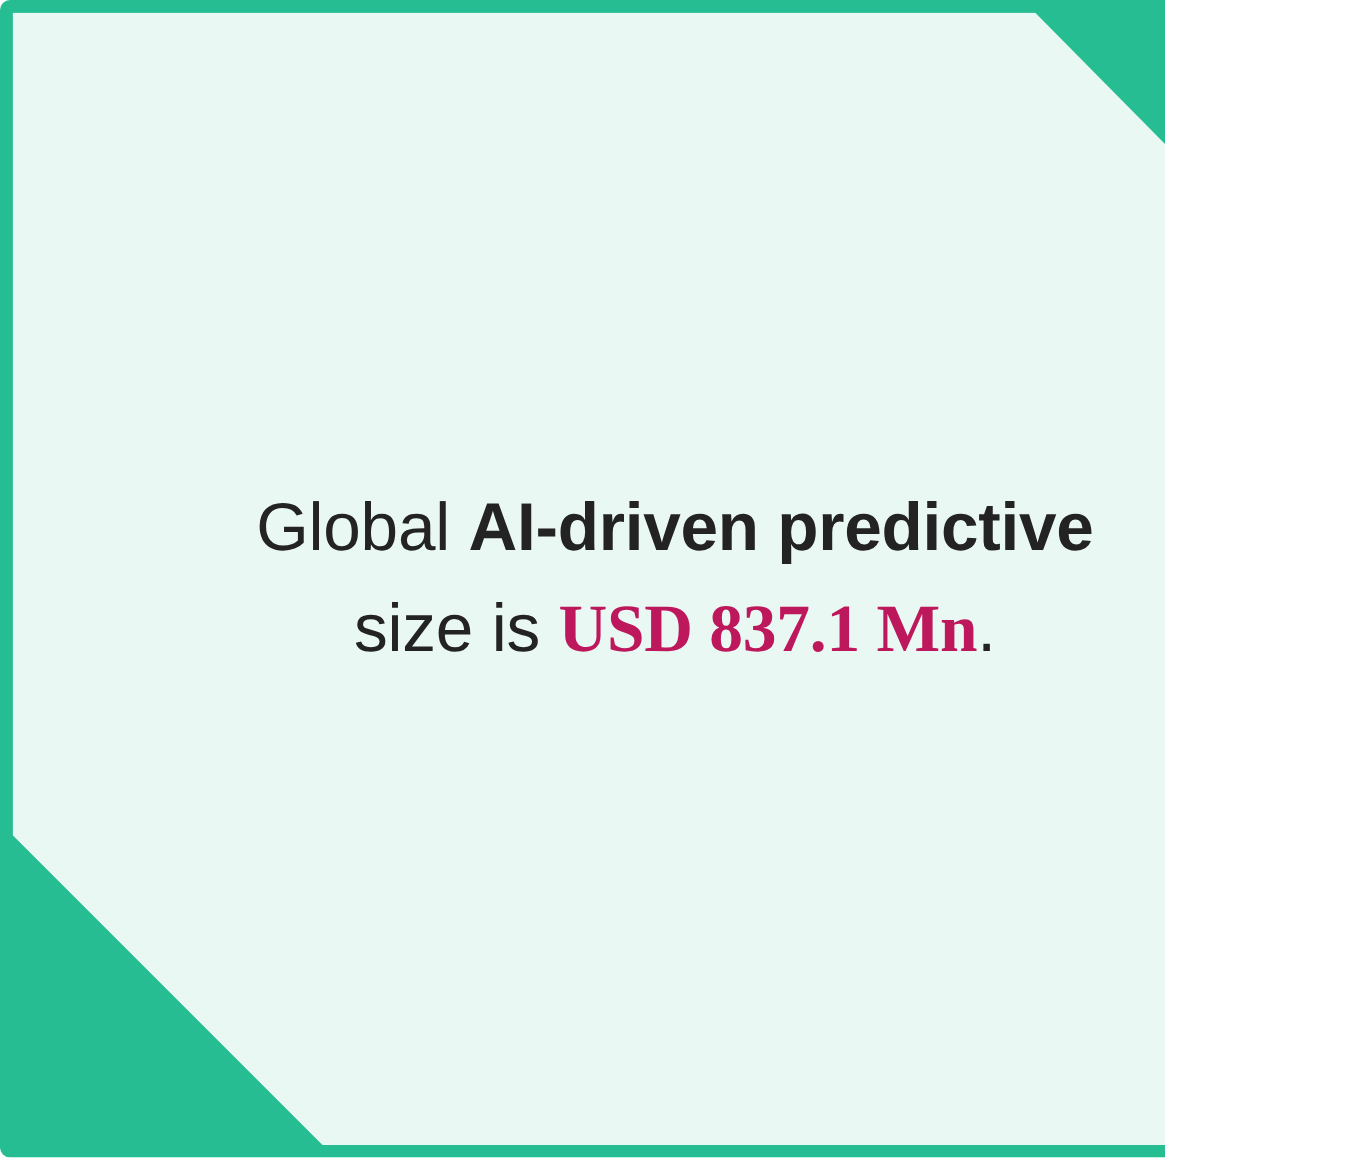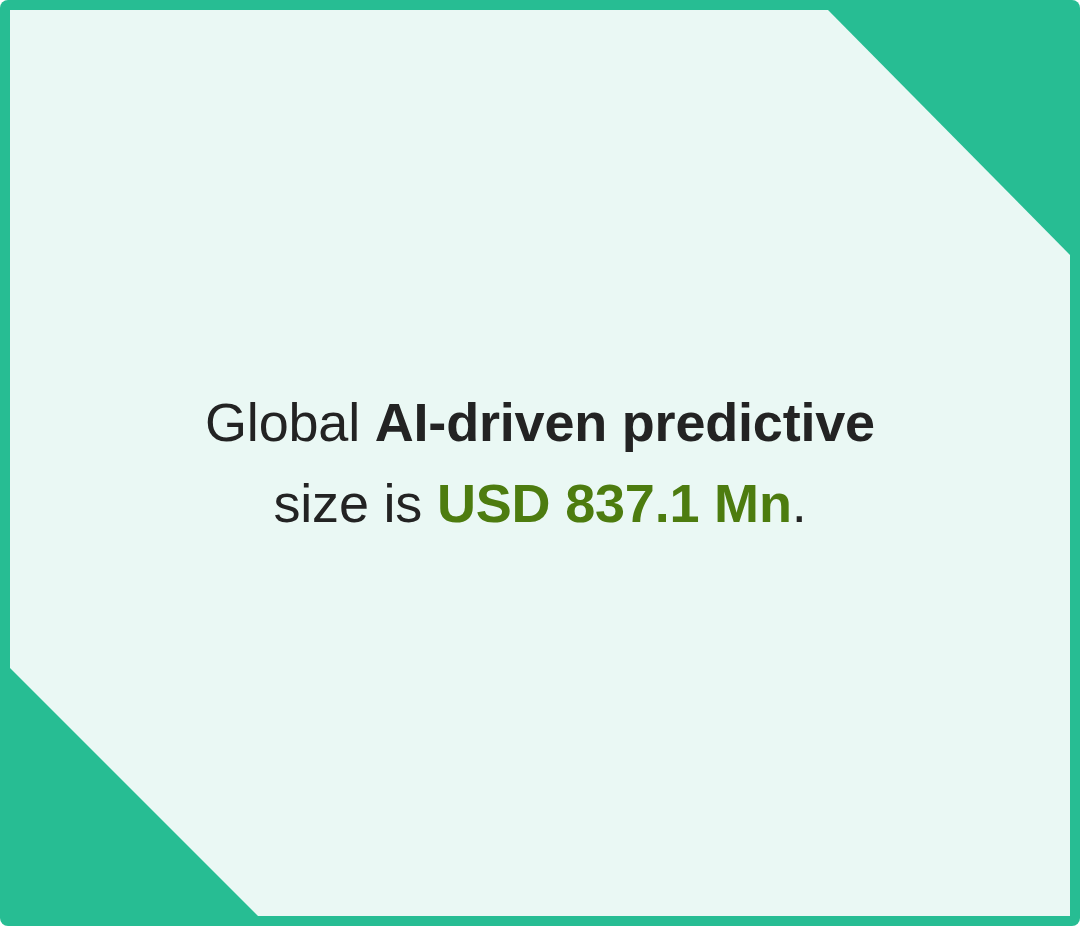--- a/index.html
+++ b/index.html
@@ -6,21 +6,21 @@
 
   html, body {
     width: 1080px;
     height: 926px;
     background: #ffffff;
     font-family: "Liberation Sans", sans-serif;
   }
 
   #stat-card {
     position: relative;
-    width: 1080px;
+    width: 932px;
     height: 926px;
     overflow: hidden;
   }
 
   
   .frame-green {
     position: absolute;
     left: 0; top: 0;
     width: 1080px;
     height: 926px;
@@ -76,21 +76,22 @@
     font-weight: 400;
   }
 
   .headline .em {
     font-weight: 700;
     color: #232323;
   }
 
   .headline .value {
     font-weight: 700;
-    color: #4d7c0f;
+    color: #be185d;
+    font-family: Liberation Serif, serif;
   }
 
   .headline .period {
     font-weight: 400;
     color: #232323;
   }
 
   .line { display: block; white-space: nowrap; }
 </style>
 </head>

